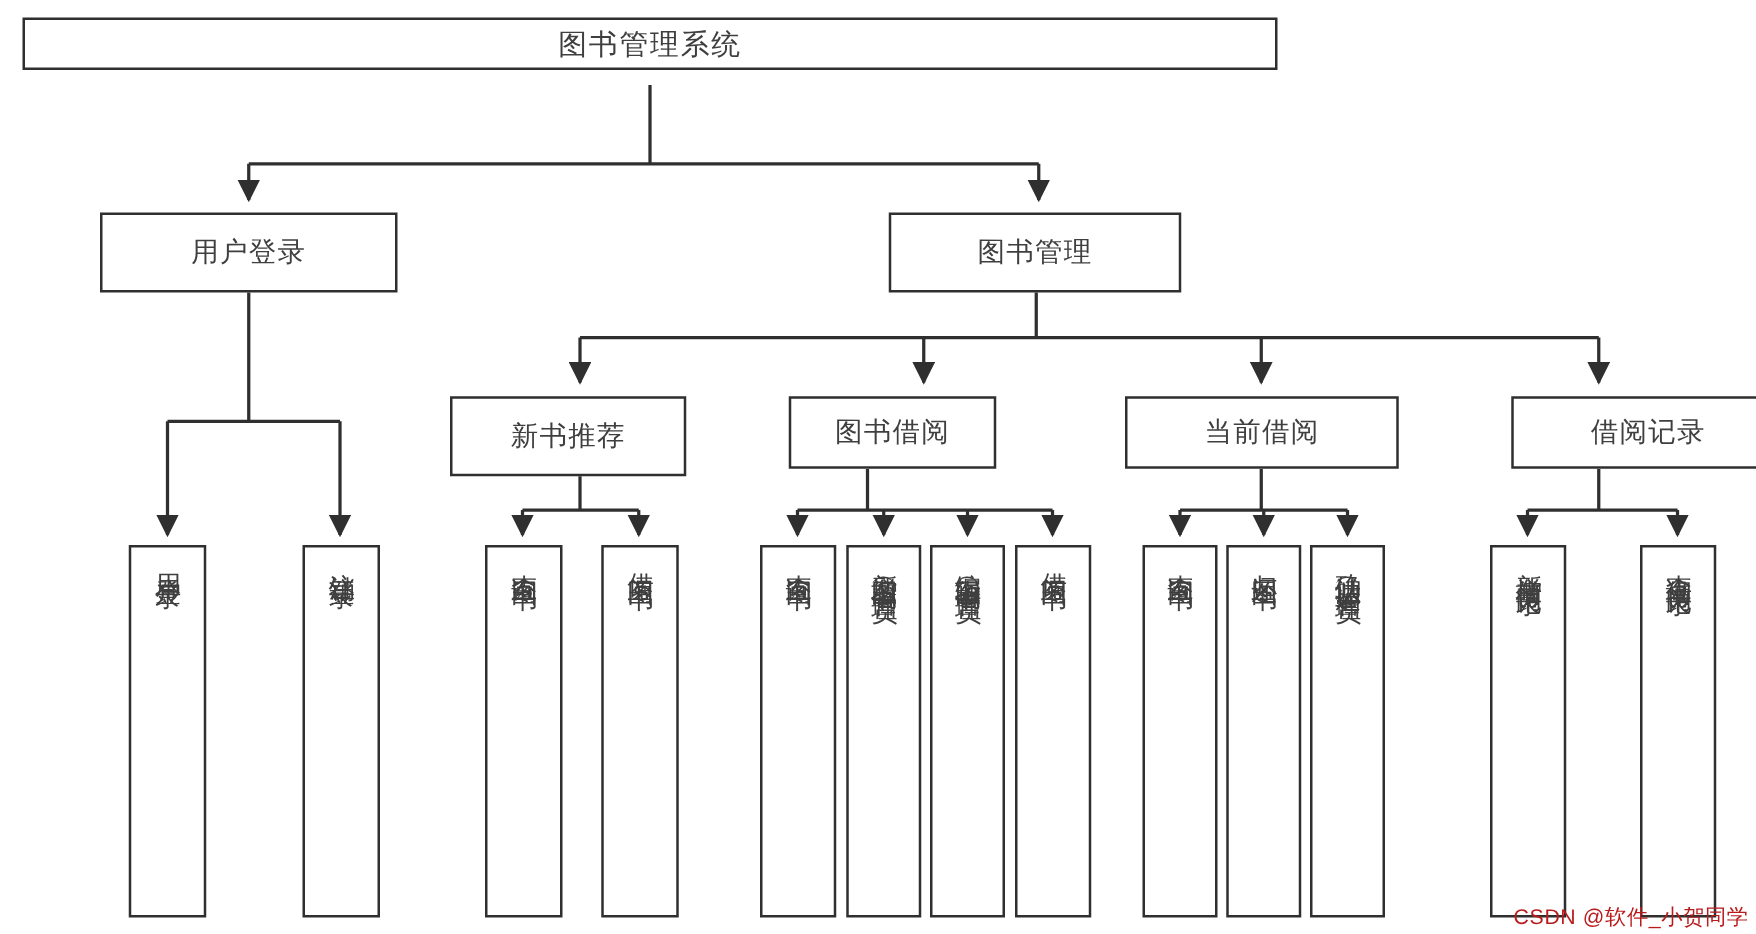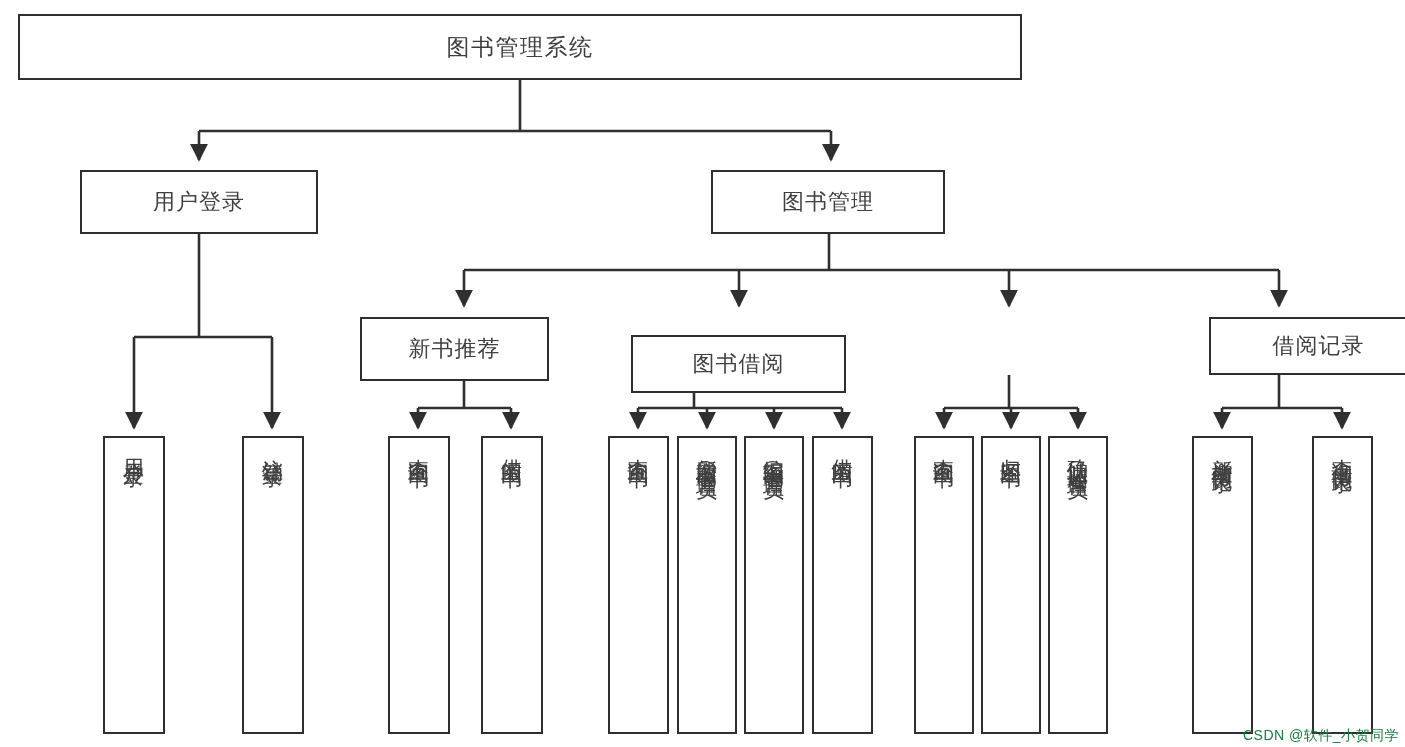--- a/index.html
+++ b/index.html
@@ -62,22 +62,22 @@
     writing-mode: vertical-rl;
     text-orientation: upright;
     font-size: 21px;
     letter-spacing: 3px;
     line-height: 1;
   }
   .watermark {
     position: absolute;
     right: 6px;
     bottom: 2px;
-    font-size: 14px;
-    color: #15803d;
+    font-size: 17px;
+    color: #b91c1c;
     letter-spacing: 0.5px;
     white-space: nowrap;
     user-select: none;
   }
 </style>
 </head>
 <body>
 
 <div id="canvas">
 
@@ -124,36 +124,39 @@
       <path d="M 1011 408 L 1011 428" marker-end="url(#arrow)"></path>
       <path d="M 1078 408 L 1078 428" marker-end="url(#arrow)"></path>
 
       <path d="M 1279 375 L 1279 408"></path>
       <path d="M 1222 408 L 1342 408"></path>
       <path d="M 1222 408 L 1222 428" marker-end="url(#arrow)"></path>
       <path d="M 1342 408 L 1342 428" marker-end="url(#arrow)"></path>
     </g>
   </svg>
 
-  <div class="node horiz root" style="left:18px; top:14px; width:1004px; height:66px;">
+  <div class="node horiz root" style="left:18px; top:14px; width:1004px; height:42px;">
     <span class="lbl">图书管理系统</span>
   </div>
 
   <div class="node horiz" style="left:80px; top:170px; width:238px; height:64px;">
     <span class="lbl">用户登录</span>
   </div>
   <div class="node horiz" style="left:711px; top:170px; width:234px; height:64px;">
     <span class="lbl">图书管理</span>
   </div>
 
   <div class="node horiz" style="left:360px; top:317px; width:189px; height:64px;">
     <span class="lbl">新书推荐</span>
   </div>
-  <div class="node horiz" style="left:631px; top:335px; width:215px; height:58px;">
+  <div class="node horiz" style="left:631px; top:317px; width:166px; height:58px;">
     <span class="lbl">图书借阅</span>
+  </div>
+  <div class="node horiz" style="left:900px; top:317px; width:219px; height:58px;">
+    <span class="lbl">当前借阅</span>
   </div>
   <div class="node horiz" style="left:1209px; top:317px; width:219px; height:58px;">
     <span class="lbl">借阅记录</span>
   </div>
 
   <div class="node vert" style="left:103px; top:436px; width:62px; height:298px;">
     <span class="lbl">用户登录</span>
   </div>
   <div class="node vert" style="left:242px; top:436px; width:62px; height:298px;">
     <span class="lbl">注销登录</span>

